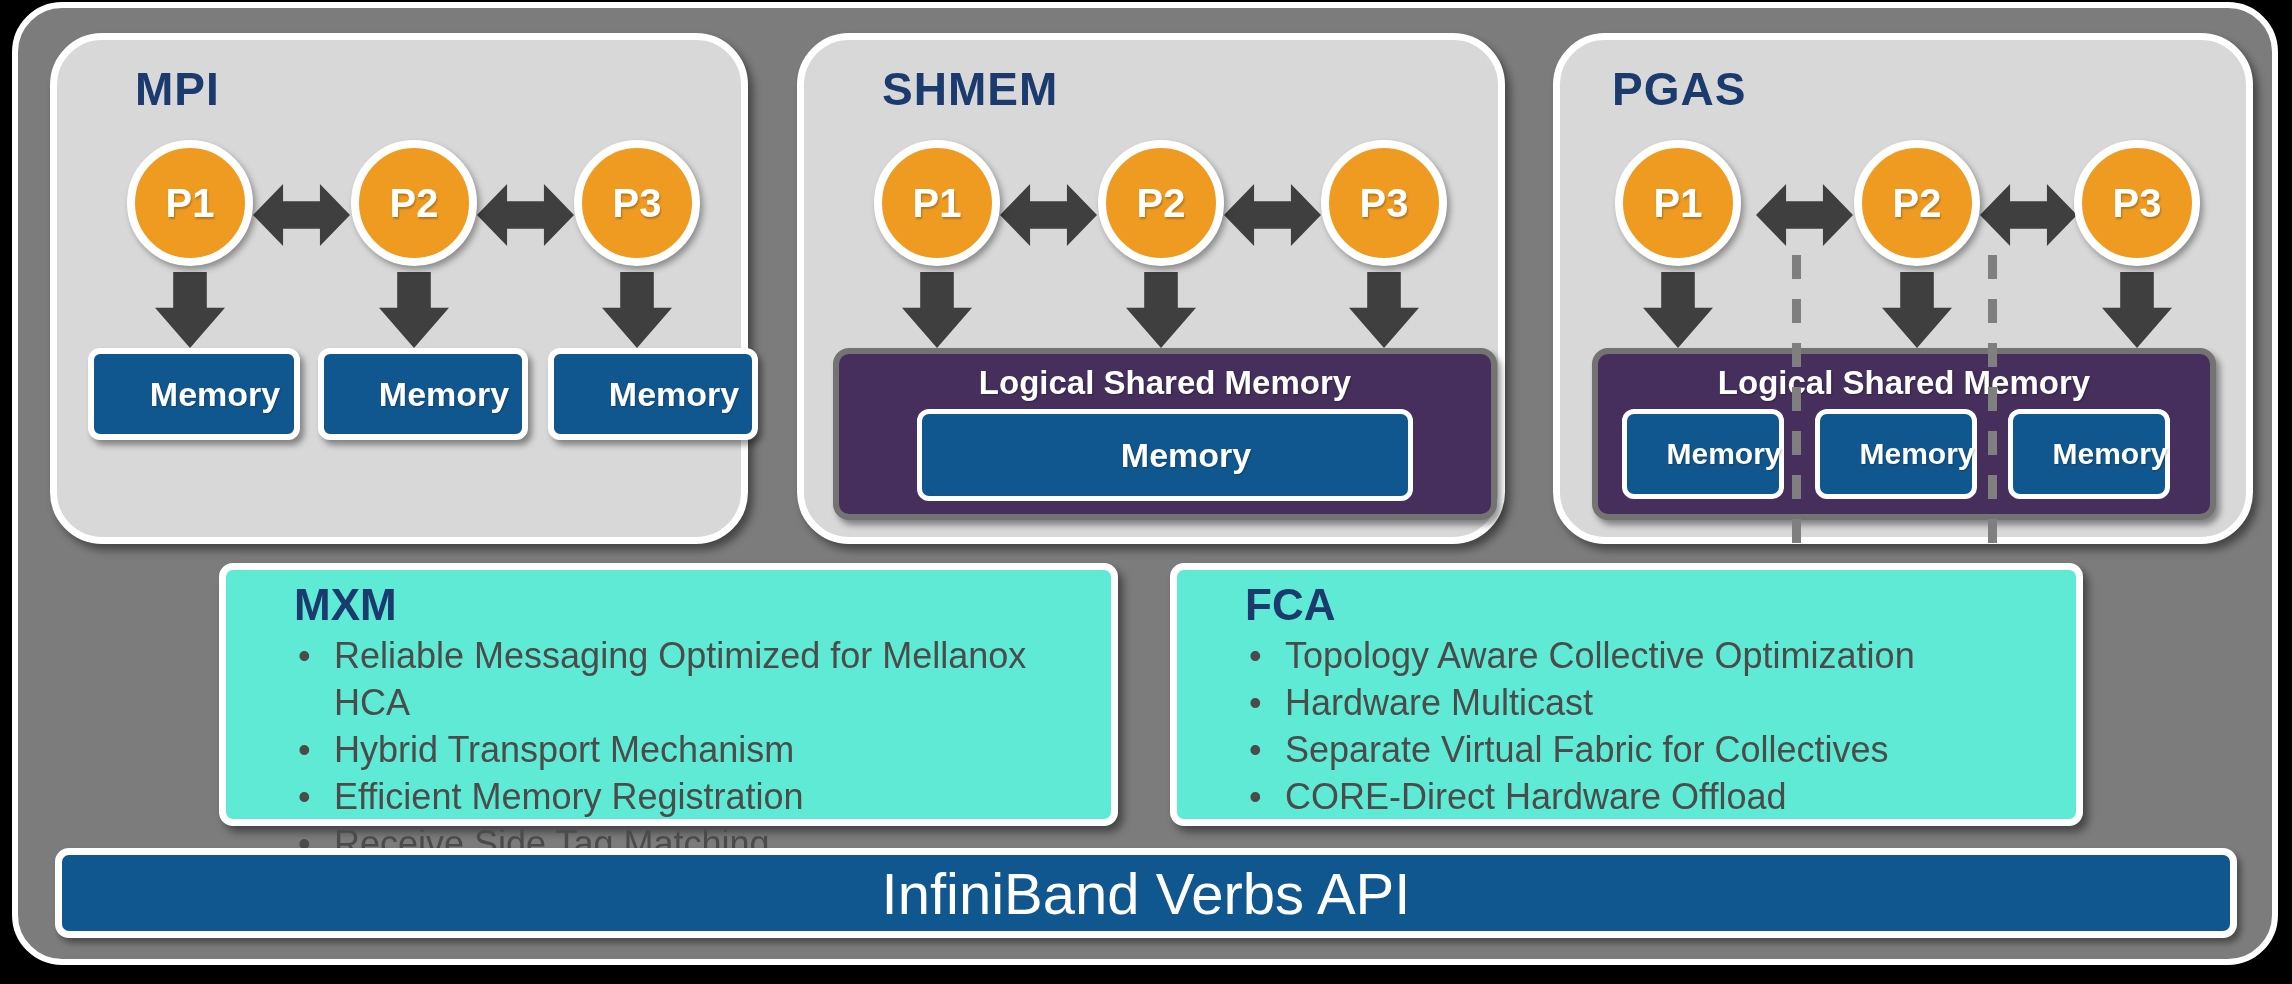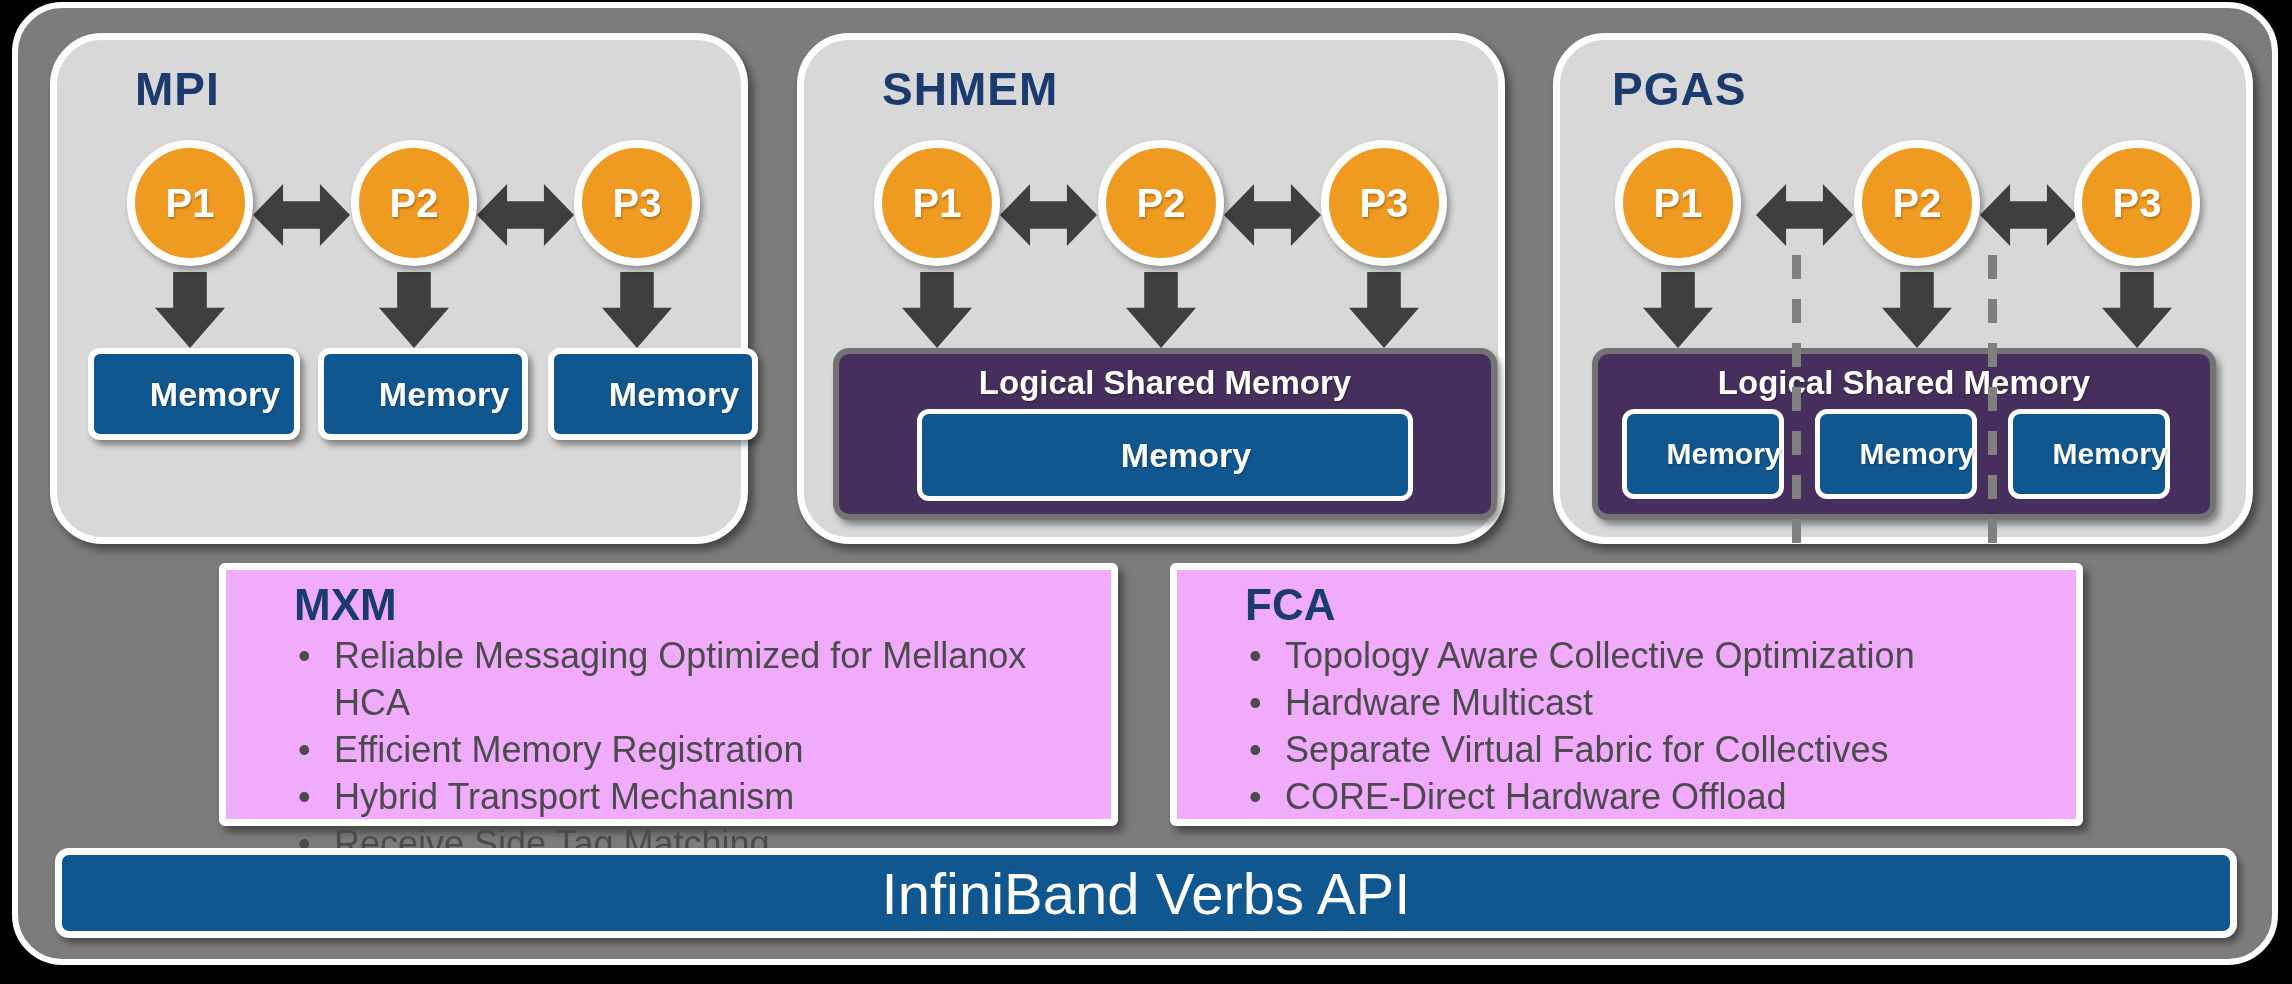--- a/index.html
+++ b/index.html
@@ -77,22 +77,22 @@
   .panel-pgas .shared .mem.s2{left:217px;width:162px;height:90px;font-size:30px;}
   .panel-pgas .shared .mem.s3{left:410px;width:162px;height:90px;font-size:30px;}
   
   .dash{
     position:absolute;top:215px;width:9px;height:305px;z-index:2;
     background:repeating-linear-gradient(to bottom,#7f7f7f 0 24px,transparent 24px 44px);
   }
   .dash.d1{left:232px;} .dash.d2{left:428px;}
   
   .feature{
-    position:absolute;top:563px;height:263px;background:#f0abfc;
-    border:7px solid #fff;border-radius:6px;box-sizing:border-box;
+    position:absolute;top:563px;height:263px;background:#5eead4;
+    border:7px solid #fff;border-radius:14px;box-sizing:border-box;
     box-shadow:5px 6px 8px rgba(0,0,0,.45);
   }
   .feature-mxm{left:219px;width:899px;}
   .feature-fca{left:1170px;width:913px;}
   .feature-title{
     position:absolute;top:10px;left:68px;font-size:44px;font-weight:bold;color:#1b3a6e;
   }
   .feature ul{
     position:absolute;top:62px;left:68px;right:20px;margin:0;padding:0;list-style:none;
   }
@@ -165,22 +165,22 @@
       <div class="mem s3">Memory</div>
     </div>
     <div class="dash d1"></div>
     <div class="dash d2"></div>
   </div>
 
   <div class="feature feature-mxm">
     <div class="feature-title">MXM</div>
     <ul>
       <li>Reliable Messaging Optimized for Mellanox HCA</li>
+      <li>Hybrid Transport Mechanism</li>
       <li>Efficient Memory Registration</li>
-      <li>Hybrid Transport Mechanism</li>
       <li>Receive Side Tag Matching</li>
     </ul>
   </div>
 
   <div class="feature feature-fca">
     <div class="feature-title">FCA</div>
     <ul>
       <li>Topology Aware Collective Optimization</li>
       <li>Hardware Multicast</li>
       <li>Separate Virtual Fabric for Collectives</li>

